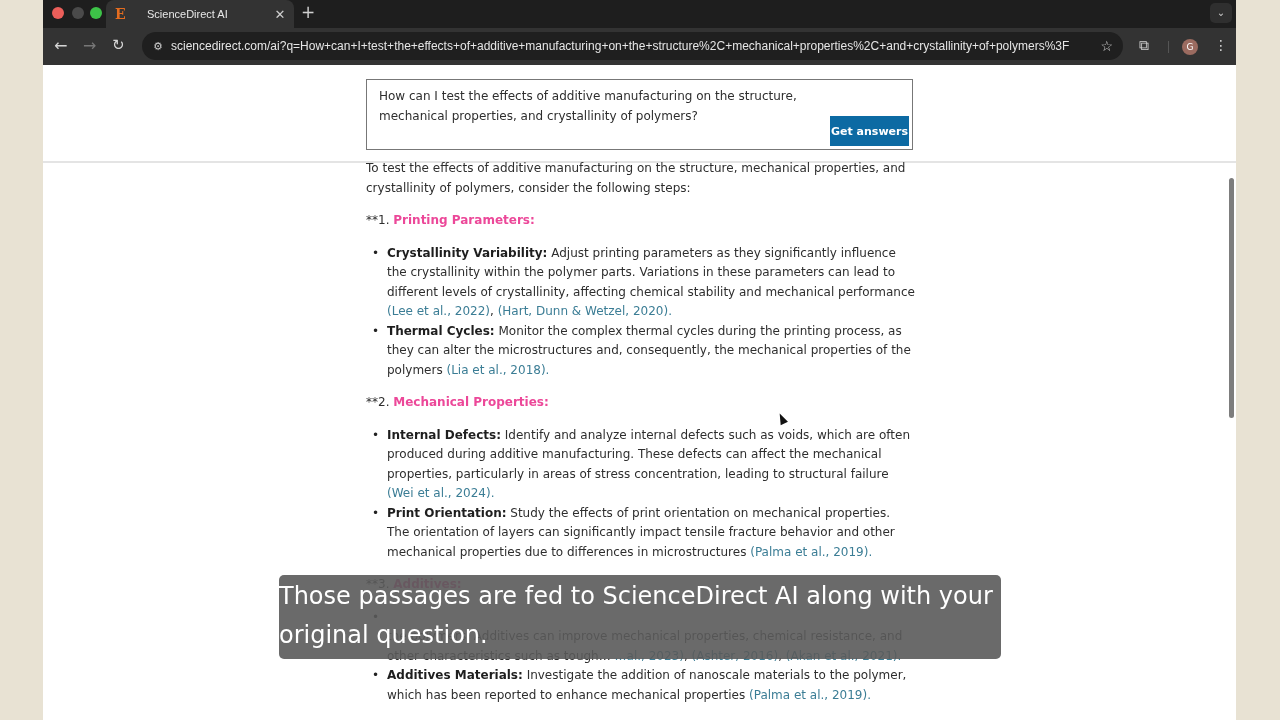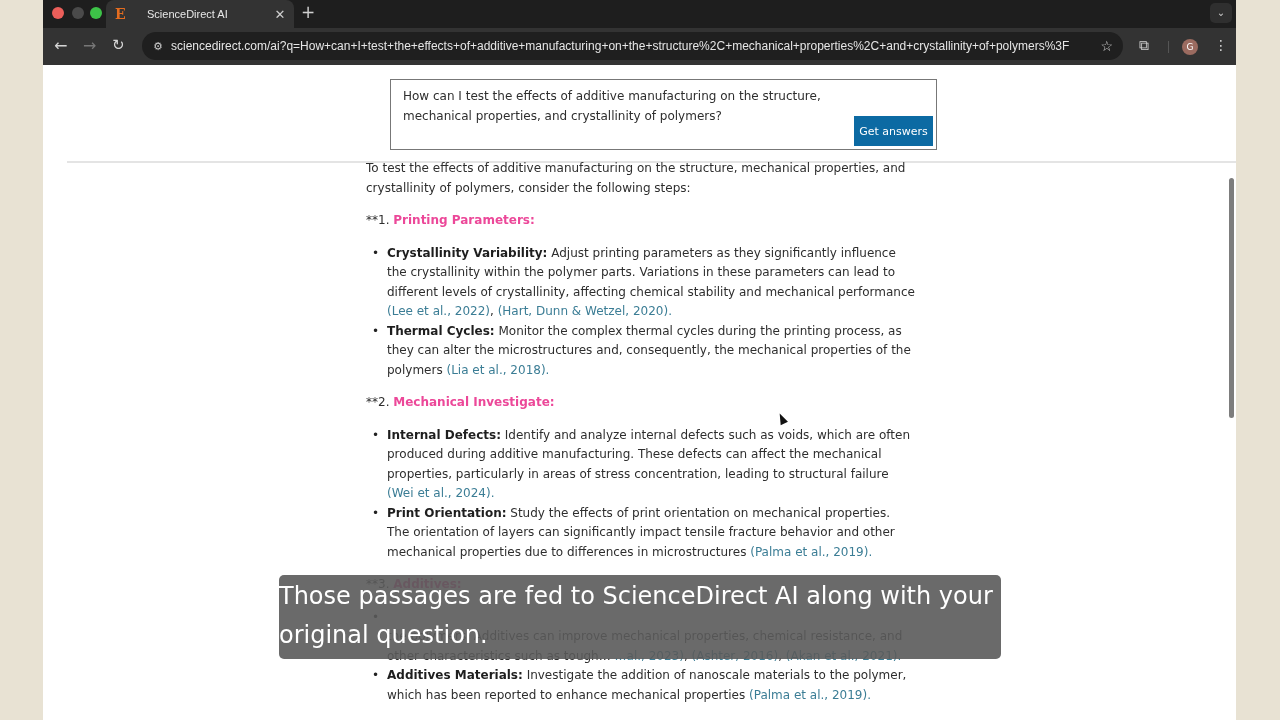--- a/index.html
+++ b/index.html
@@ -23,24 +23,24 @@
   .omnibox { position: absolute; left: 99px; top: 4px; width: 981px; height: 28px; background: #1f1f1f; border-radius: 14px; display: flex; align-items: center; }
   .site-icon { color: #cfcfcf; font-size: 11px; margin-left: 11px; width: 16px; }
   .url { color: #e6e6e6; font-size: 12px; margin-left: 2px; white-space: nowrap; overflow: hidden; flex: 1; font-family: "Liberation Sans", sans-serif; }
   .star { color: #d5d5d5; font-size: 14px; margin-right: 10px; }
   .ext { position: absolute; left: 1096px; top: 9px; color: #d0d0d0; font-size: 14px; }
   .sep { position: absolute; left: 1125px; top: 13px; width: 1px; height: 12px; background: #555; }
   .avatar { position: absolute; left: 1139px; top: 11px; width: 16px; height: 16px; border-radius: 50%; background: #9b6b60; color: #fff; font-size: 9px; text-align: center; line-height: 16px; }
   .kebab { position: absolute; left: 1171px; top: 9px; color: #d5d5d5; font-size: 14px; }
   
   .page { position: absolute; left: 0; top: 65px; width: 1193px; height: 655px; background: #fff; }
-  .search-area { position: absolute; left: 0; top: 0; width: 100%; height: 98px; border-bottom: 2px solid #e4e4e4; margin-left: 24px; }
+  .search-area { position: absolute; left: 0; top: 0; width: 100%; height: 98px; border-bottom: 2px solid #e4e4e4; }
   .query-box { position: absolute; left: 323px; top: 14px; width: 547px; height: 71px; border: 1px solid #777; background: #fff; }
   .query-text { position: absolute; left: 12px; top: 7px; width: 440px; font-size: 12px; line-height: 19.5px; color: #2e2e2e; }
-  .get-answers { position: absolute; right: 3px; bottom: 3px; width: 79px; height: 30px; background: #0c6aa3; color: #fff; font-size: 11px; border: none; cursor: pointer; font-family: "DejaVu Sans", sans-serif; }
+  .get-answers { position: absolute; right: 3px; bottom: 3px; width: 79px; height: 30px; background: #0c6aa3; color: #fff; font-size: 11px; border: none; cursor: pointer; font-family: "DejaVu Sans", sans-serif; font-weight: bold; }
   .answer { position: absolute; left: 323px; top: 94px; width: 550px; font-size: 12px; color: #2e2e2e; line-height: 19.5px; }
   .answer p { margin-bottom: 13px; }
   .heading { margin-bottom: 13px; }
   .heading b { font-weight: bold; color: #ec4899; }
   .answer ul { list-style: none; margin-left: 0; margin-bottom: 13px; }
   .answer li { position: relative; padding-left: 21px; }
   .answer li::before { content: "•"; position: absolute; left: 6px; top: 0; font-size: 12px; color: #222; }
   .answer li b { color: #1e1e1e; }
   .cite { color: #3b7d95; cursor: pointer; text-align: right; }
   .scrollbar { position: absolute; left: 1186px; top: 113px; width: 5px; height: 240px; background: #7d7d7d; border-radius: 3px; }
@@ -89,21 +89,21 @@
 
     <div class="answer">
       <p>To test the effects of additive manufacturing on the structure, mechanical properties, and crystallinity of polymers, consider the following steps:</p>
 
       <div class="heading"><span>**1. </span><b>Printing Parameters:</b></div>
       <ul>
         <li><b>Crystallinity Variability:</b><span> Adjust printing parameters as they significantly influence the crystallinity within the polymer parts. Variations in these parameters can lead to different levels of crystallinity, affecting chemical stability and mechanical performance </span><span class="cite">(Lee et al., 2022)</span>, <span class="cite">(Hart, Dunn &amp; Wetzel, 2020)</span><span class="cite">.</span></li>
         <li><b>Thermal Cycles:</b><span> Monitor the complex thermal cycles during the printing process, as they can alter the microstructures and, consequently, the mechanical properties of the polymers </span><span class="cite">(Lia et al., 2018)</span><span class="cite">.</span></li>
       </ul>
 
-      <div class="heading"><span>**2. </span><b>Mechanical Investigate:</b></div>
+      <div class="heading"><span>**2. </span><b>Mechanical Properties:</b></div>
       <ul>
         <li><b>Internal Defects:</b><span> Identify and analyze internal defects such as voids, which are often produced during additive manufacturing. These defects can affect the mechanical properties, particularly in areas of stress concentration, leading to structural failure </span><span class="cite">(Wei et al., 2024)</span><span class="cite">.</span></li>
         <li><b>Print Orientation:</b><span> Study the effects of print orientation on mechanical properties. The orientation of layers can significantly impact tensile fracture behavior and other mechanical properties due to differences in microstructures </span><span class="cite">(Palma et al., 2019)</span><span class="cite">.</span></li>
       </ul>
 
       <div class="heading"><span>**3. </span><b>Additives:</b></div>
       <ul>
         <li style="padding-top:19.5px"><span>the polymers. Additives can improve mechanical properties, chemical resistance, and other characteristics such as tough… </span><span class="cite">…al., 2023)</span>, <span class="cite">(Ashter, 2016)</span>, <span class="cite">(Akan et al., 2021)</span><span class="cite">.</span></li>
         <li><b>Additives Materials:</b><span> Investigate the addition of nanoscale materials to the polymer, which has been reported to enhance mechanical properties </span><span class="cite">(Palma et al., 2019)</span><span class="cite">.</span></li>
       </ul>

